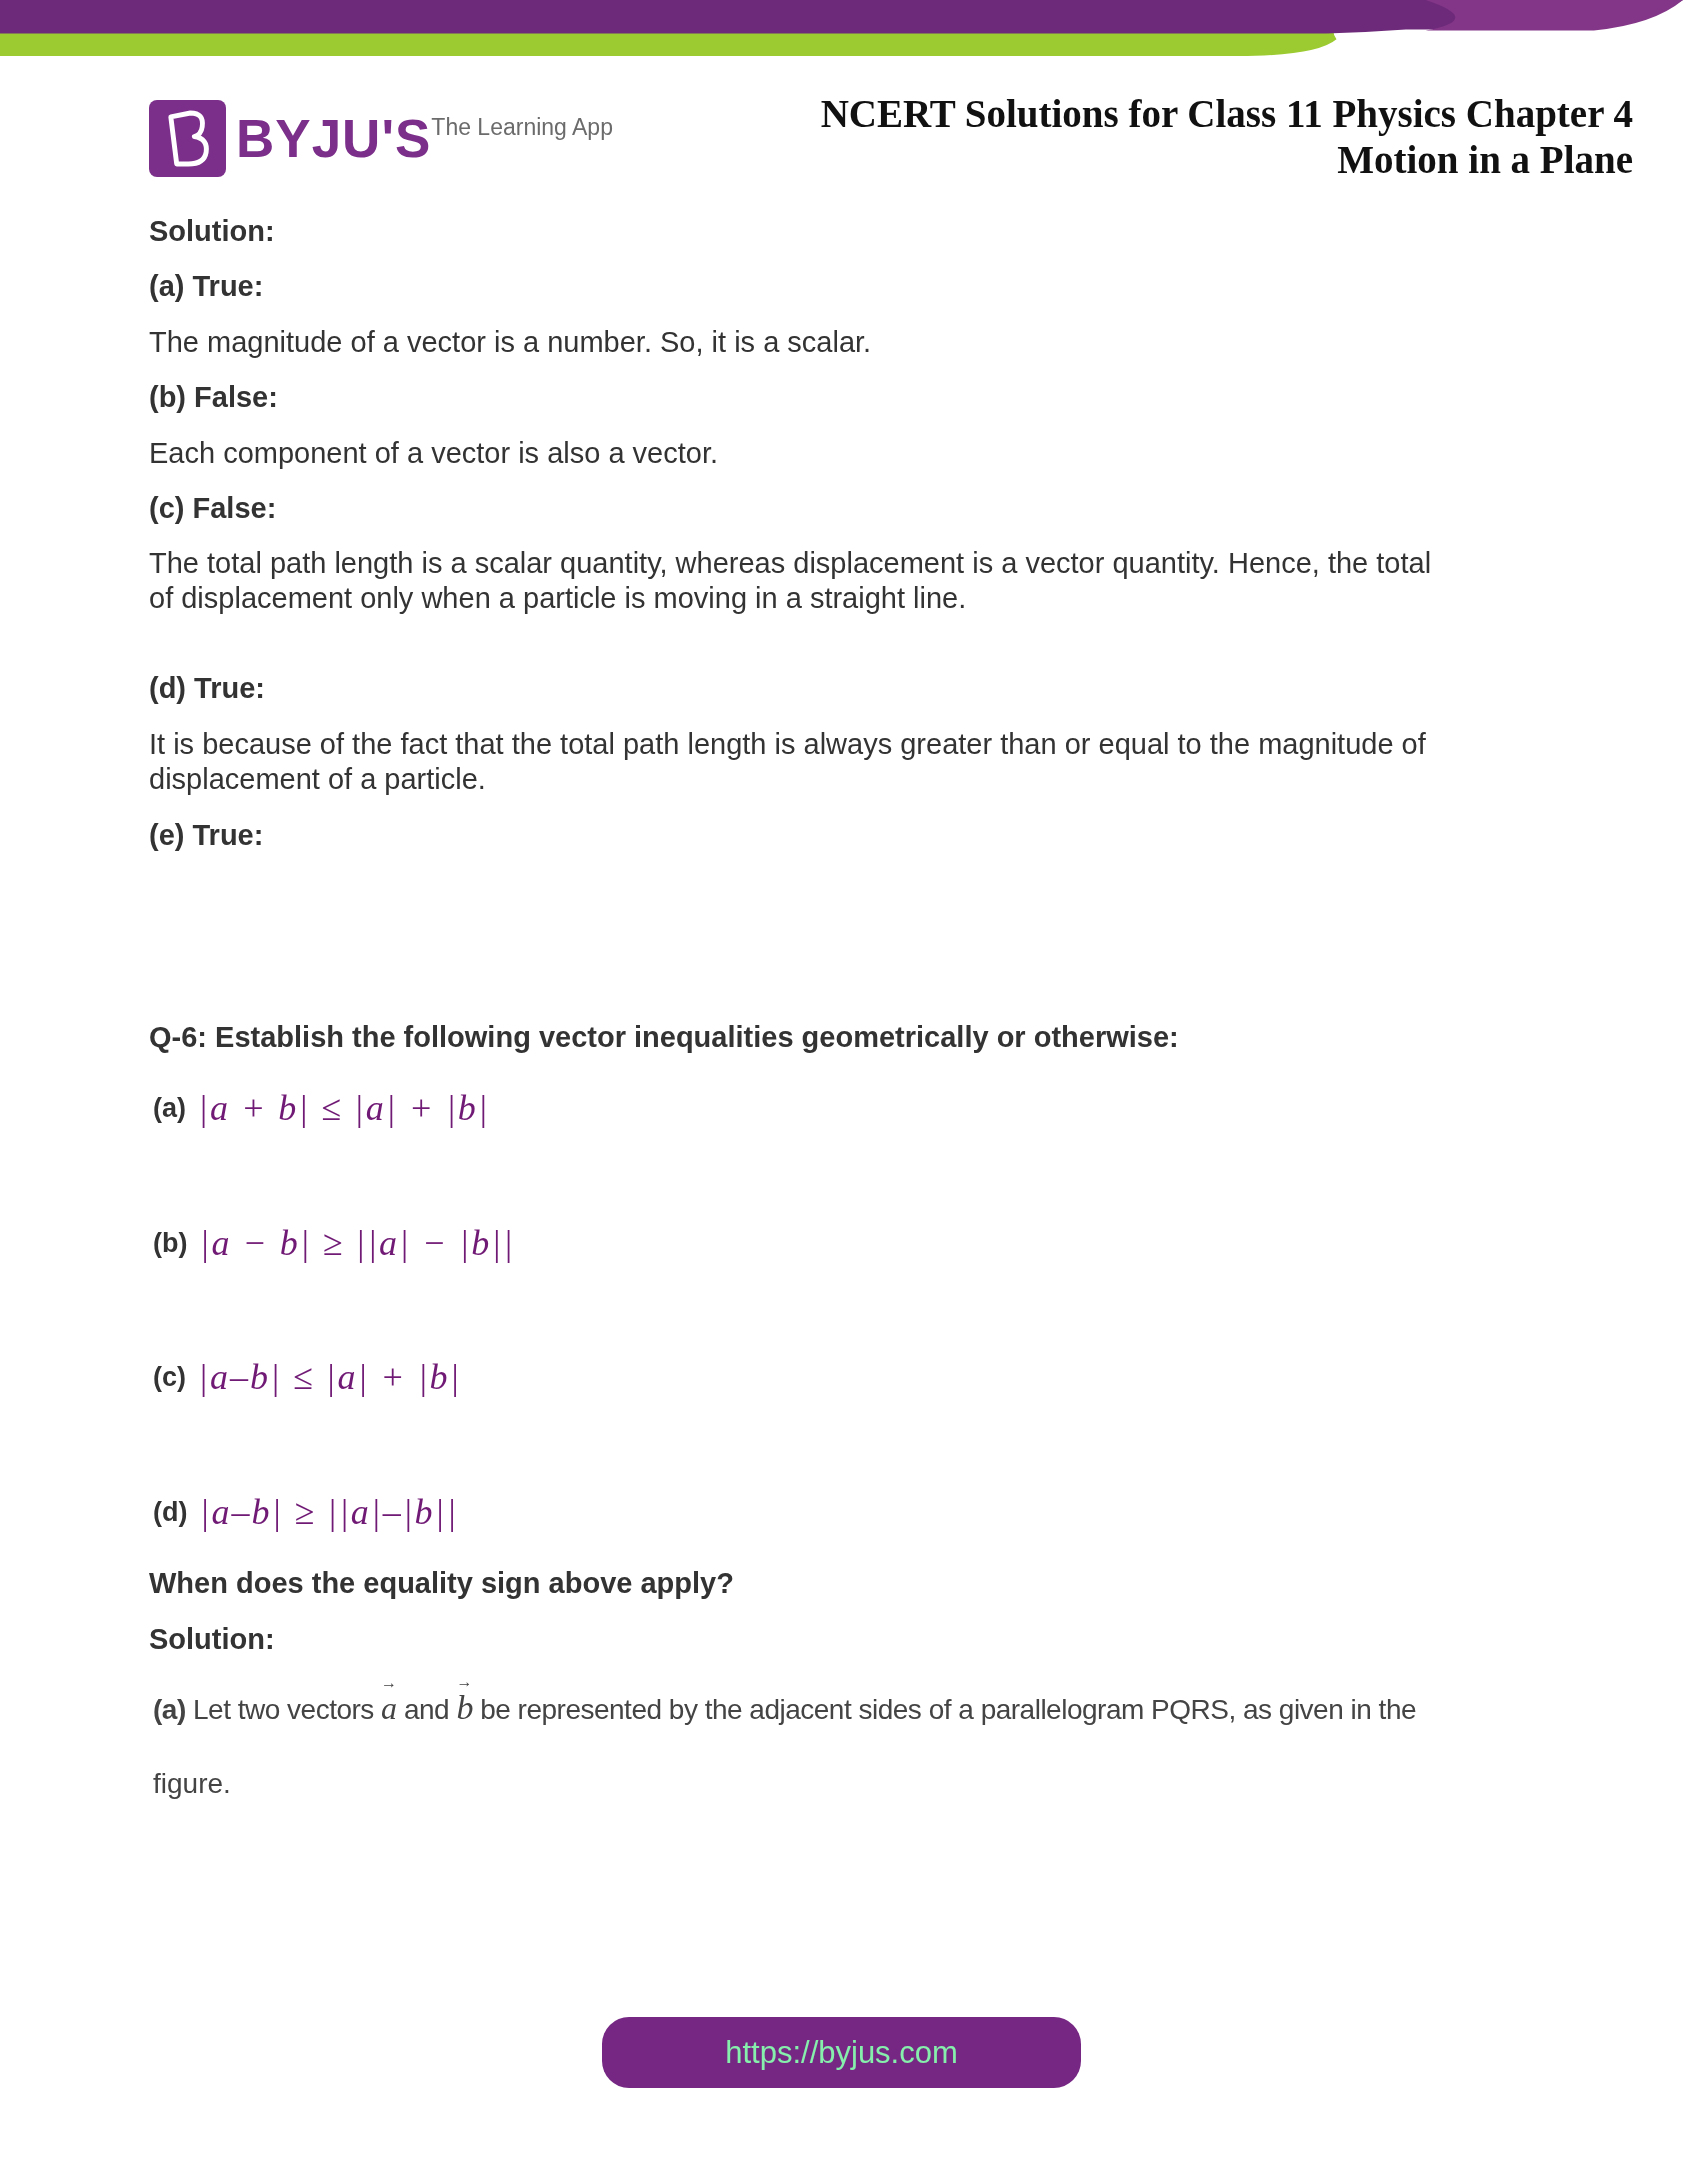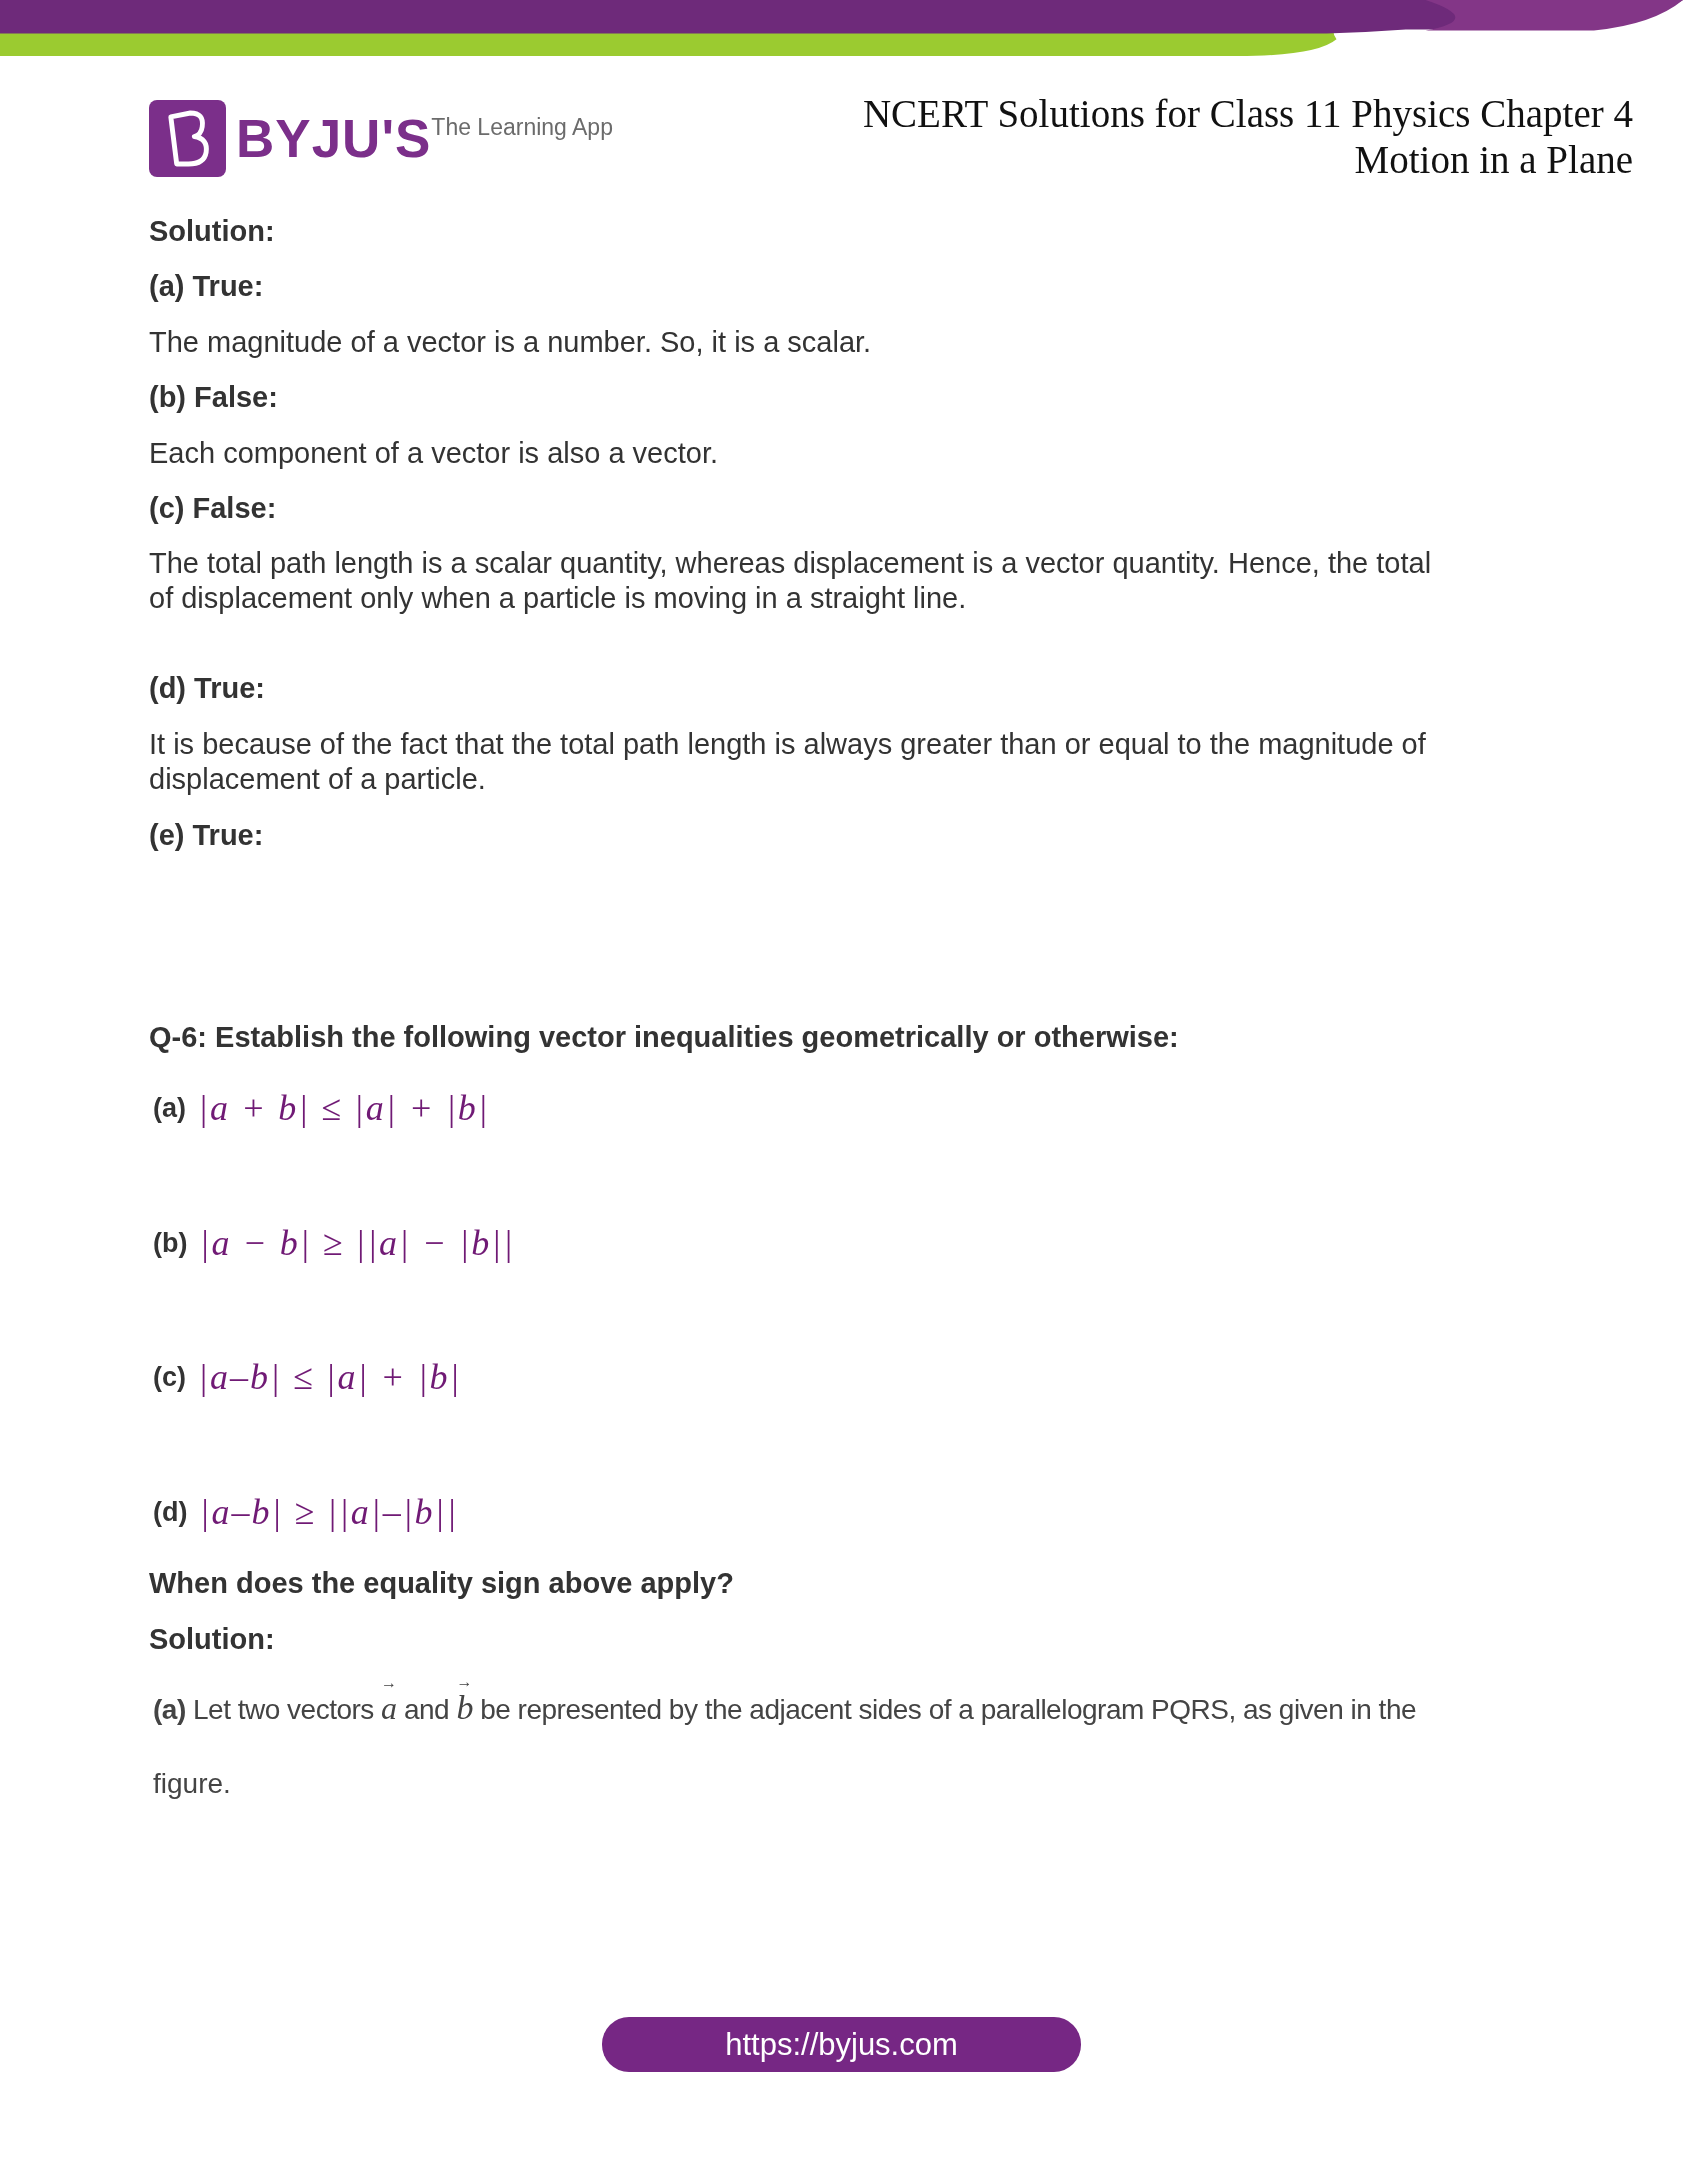--- a/index.html
+++ b/index.html
@@ -12,31 +12,31 @@
     .logo { position: absolute; left: 149px; top: 97px; height: 83px; display: flex; align-items: center; }
     .logo-box {
       width: 77px; height: 77px; background: #7b2f8a; border-radius: 8px;
       display: flex; align-items: center; justify-content: center;
     }
     .logo-text { margin-left: 10px; display: flex; flex-direction: row; justify-content: center; }
     .logo-brand { color: #7b2f8a; font-weight: bold; font-size: 53px; line-height: 51px; letter-spacing: 1px; }
     .logo-tag { color: #6b6b6b; font-size: 23px; line-height: 24px; margin-top: 2px; }
     .doc-title {
       position: absolute; right: 50px; top: 91px; text-align: right;
-      font-family: "Liberation Serif", serif; font-weight: normal; font-size: 39px; line-height: 46px; color: #111;
+      font-family: "Liberation Serif", serif; font-weight: bold; font-size: 39px; line-height: 46px; color: #111;
     }
     .h { font-weight: bold; font-size: 29px; line-height: 34px; color: #333; }
     .p { font-size: 29px; line-height: 35px; color: #333; }
     .math-row { position: absolute; left: 153px; font-size: 32px; color: #444; display: flex; align-items: center; }
     .math-label { font-weight: bold; font-size: 27px; margin-right: 12px; color: #333; }
     .math-expr { font-family: "Liberation Serif", serif; font-style: italic; font-size: 36px; color: #701a75; letter-spacing: 2px; }
     .footer-pill {
-      position: absolute; left: 602px; top: 2017px; width: 479px; height: 55px;
+      position: absolute; left: 602px; top: 2017px; width: 479px; height: 71px;
       background: #762784; border-radius: 27px; display: flex; align-items: center; justify-content: center;
-      color: #ffffff; font-size: 31px;
+      color: #86efac; font-size: 31px;
     }
     .vec { position: relative; display: inline-block; font-family: "Liberation Serif", serif; font-style: italic; }
     .vec::before { content: "\2192"; position: absolute; left: 0; top: -16px; font-size: 16px; font-style: normal; }
   </style>
 </head>
 <body>
 
 <svg class="banner" viewBox="0 0 1700 60" preserveAspectRatio="none">
   <path d="M0 0 H1430 Q1330 10 1350 40 Q1330 57 1250 57 H0 Z" fill="#9bcb30"></path>
   <path d="M0 0 H1700 Q1660 25 1600 30 H1420 Q1380 33 1340 34 H0 Z" fill="#6e2a7a"></path>

